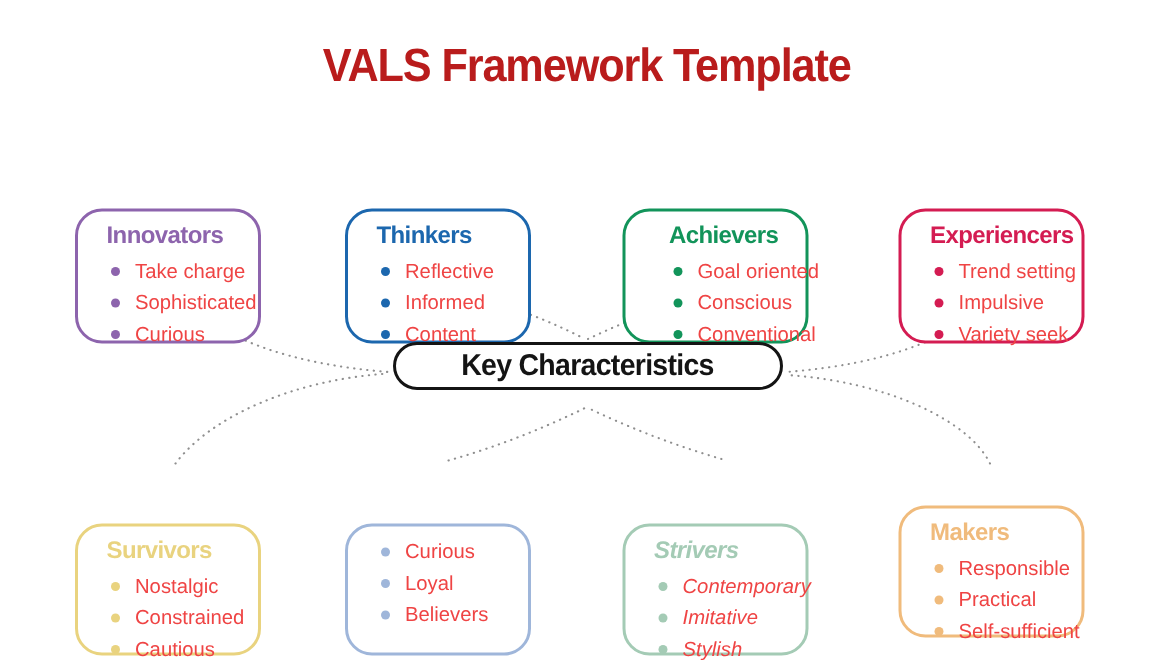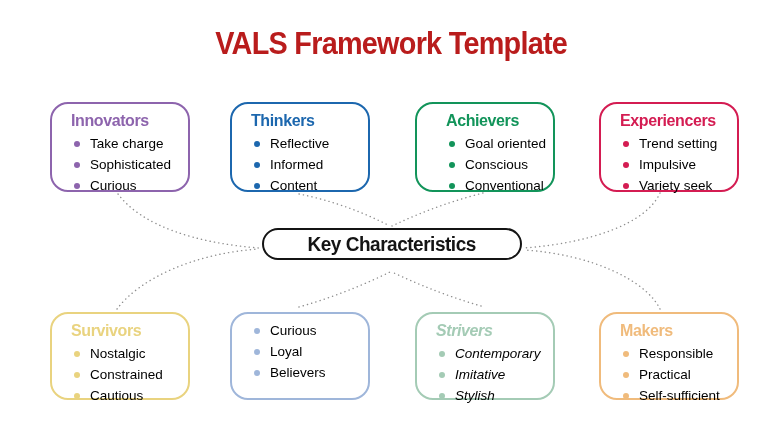--- a/index.html
+++ b/index.html
@@ -10,33 +10,34 @@
   .page-title {
     position:absolute; top:26px; left:0; width:100%;
     text-align:center; color:#b91c1c; font-weight:bold; font-size:31px;
     letter-spacing:-0.8px;
   }
   .page-title span { display:inline-block; transform:scaleX(.93); transform-origin:center; }
 
   .connectors { position:absolute; left:0; top:0; pointer-events:none; }
 
   .box {
-    position:absolute; width:140px; height:90px; box-sizing:border-box;
+    position:absolute; width:124px; height:90px; box-sizing:border-box;
     background:#ffffff; border:2px solid var(--c,#999); border-radius:18px;
     padding:6px 6px 0 21px;
+    margin-top:37px;
   }
   .box.bottom { height:88px; }
   .box-title {
     font-size:16px; font-weight:bold; color:var(--c,#333);
     letter-spacing:-0.4px; margin:2px 0 3px -2px; white-space:nowrap;
   }
   .traits { list-style:none; margin:0; padding:0; }
   .traits li {
     position:relative; padding-left:17px; font-size:13.5px; line-height:21px;
-    color:#000000; white-space:nowrap;
+    color:#ef4444; white-space:nowrap;
   }
   .dot {
     position:absolute; left:1px; top:8px; width:6px; height:6px;
     border-radius:50%; background:var(--c,#333);
   }
 
   .pill {
     position:absolute; left:262px; top:228px; width:260px; height:32px;
     box-sizing:border-box; background:#ffffff; border:2.5px solid #141414;
     border-radius:21px; display:flex; align-items:center; justify-content:center;
@@ -125,21 +126,21 @@
 
   <div class="box bottom" style="left: 415px; top: 312px; font-style: italic; --c: #a4cbb5;">
     <div class="box-title">Strivers</div>
     <ul class="traits">
       <li><span class="dot"></span><span>Contemporary</span></li>
       <li><span class="dot"></span><span>Imitative</span></li>
       <li><span class="dot"></span><span>Stylish</span></li>
     </ul>
   </div>
 
-  <div class="box bottom" style="left: 599px; top: 312px; --c: #f0bb7c;">
+  <div class="box bottom" style="left: 599px; top: 300px; --c: #f0bb7c;">
     <div class="box-title">Makers</div>
     <ul class="traits">
       <li><span class="dot"></span><span>Responsible</span></li>
       <li><span class="dot"></span><span>Practical</span></li>
       <li><span class="dot"></span><span>Self-sufficient</span></li>
     </ul>
   </div>
 
 </div>
 

